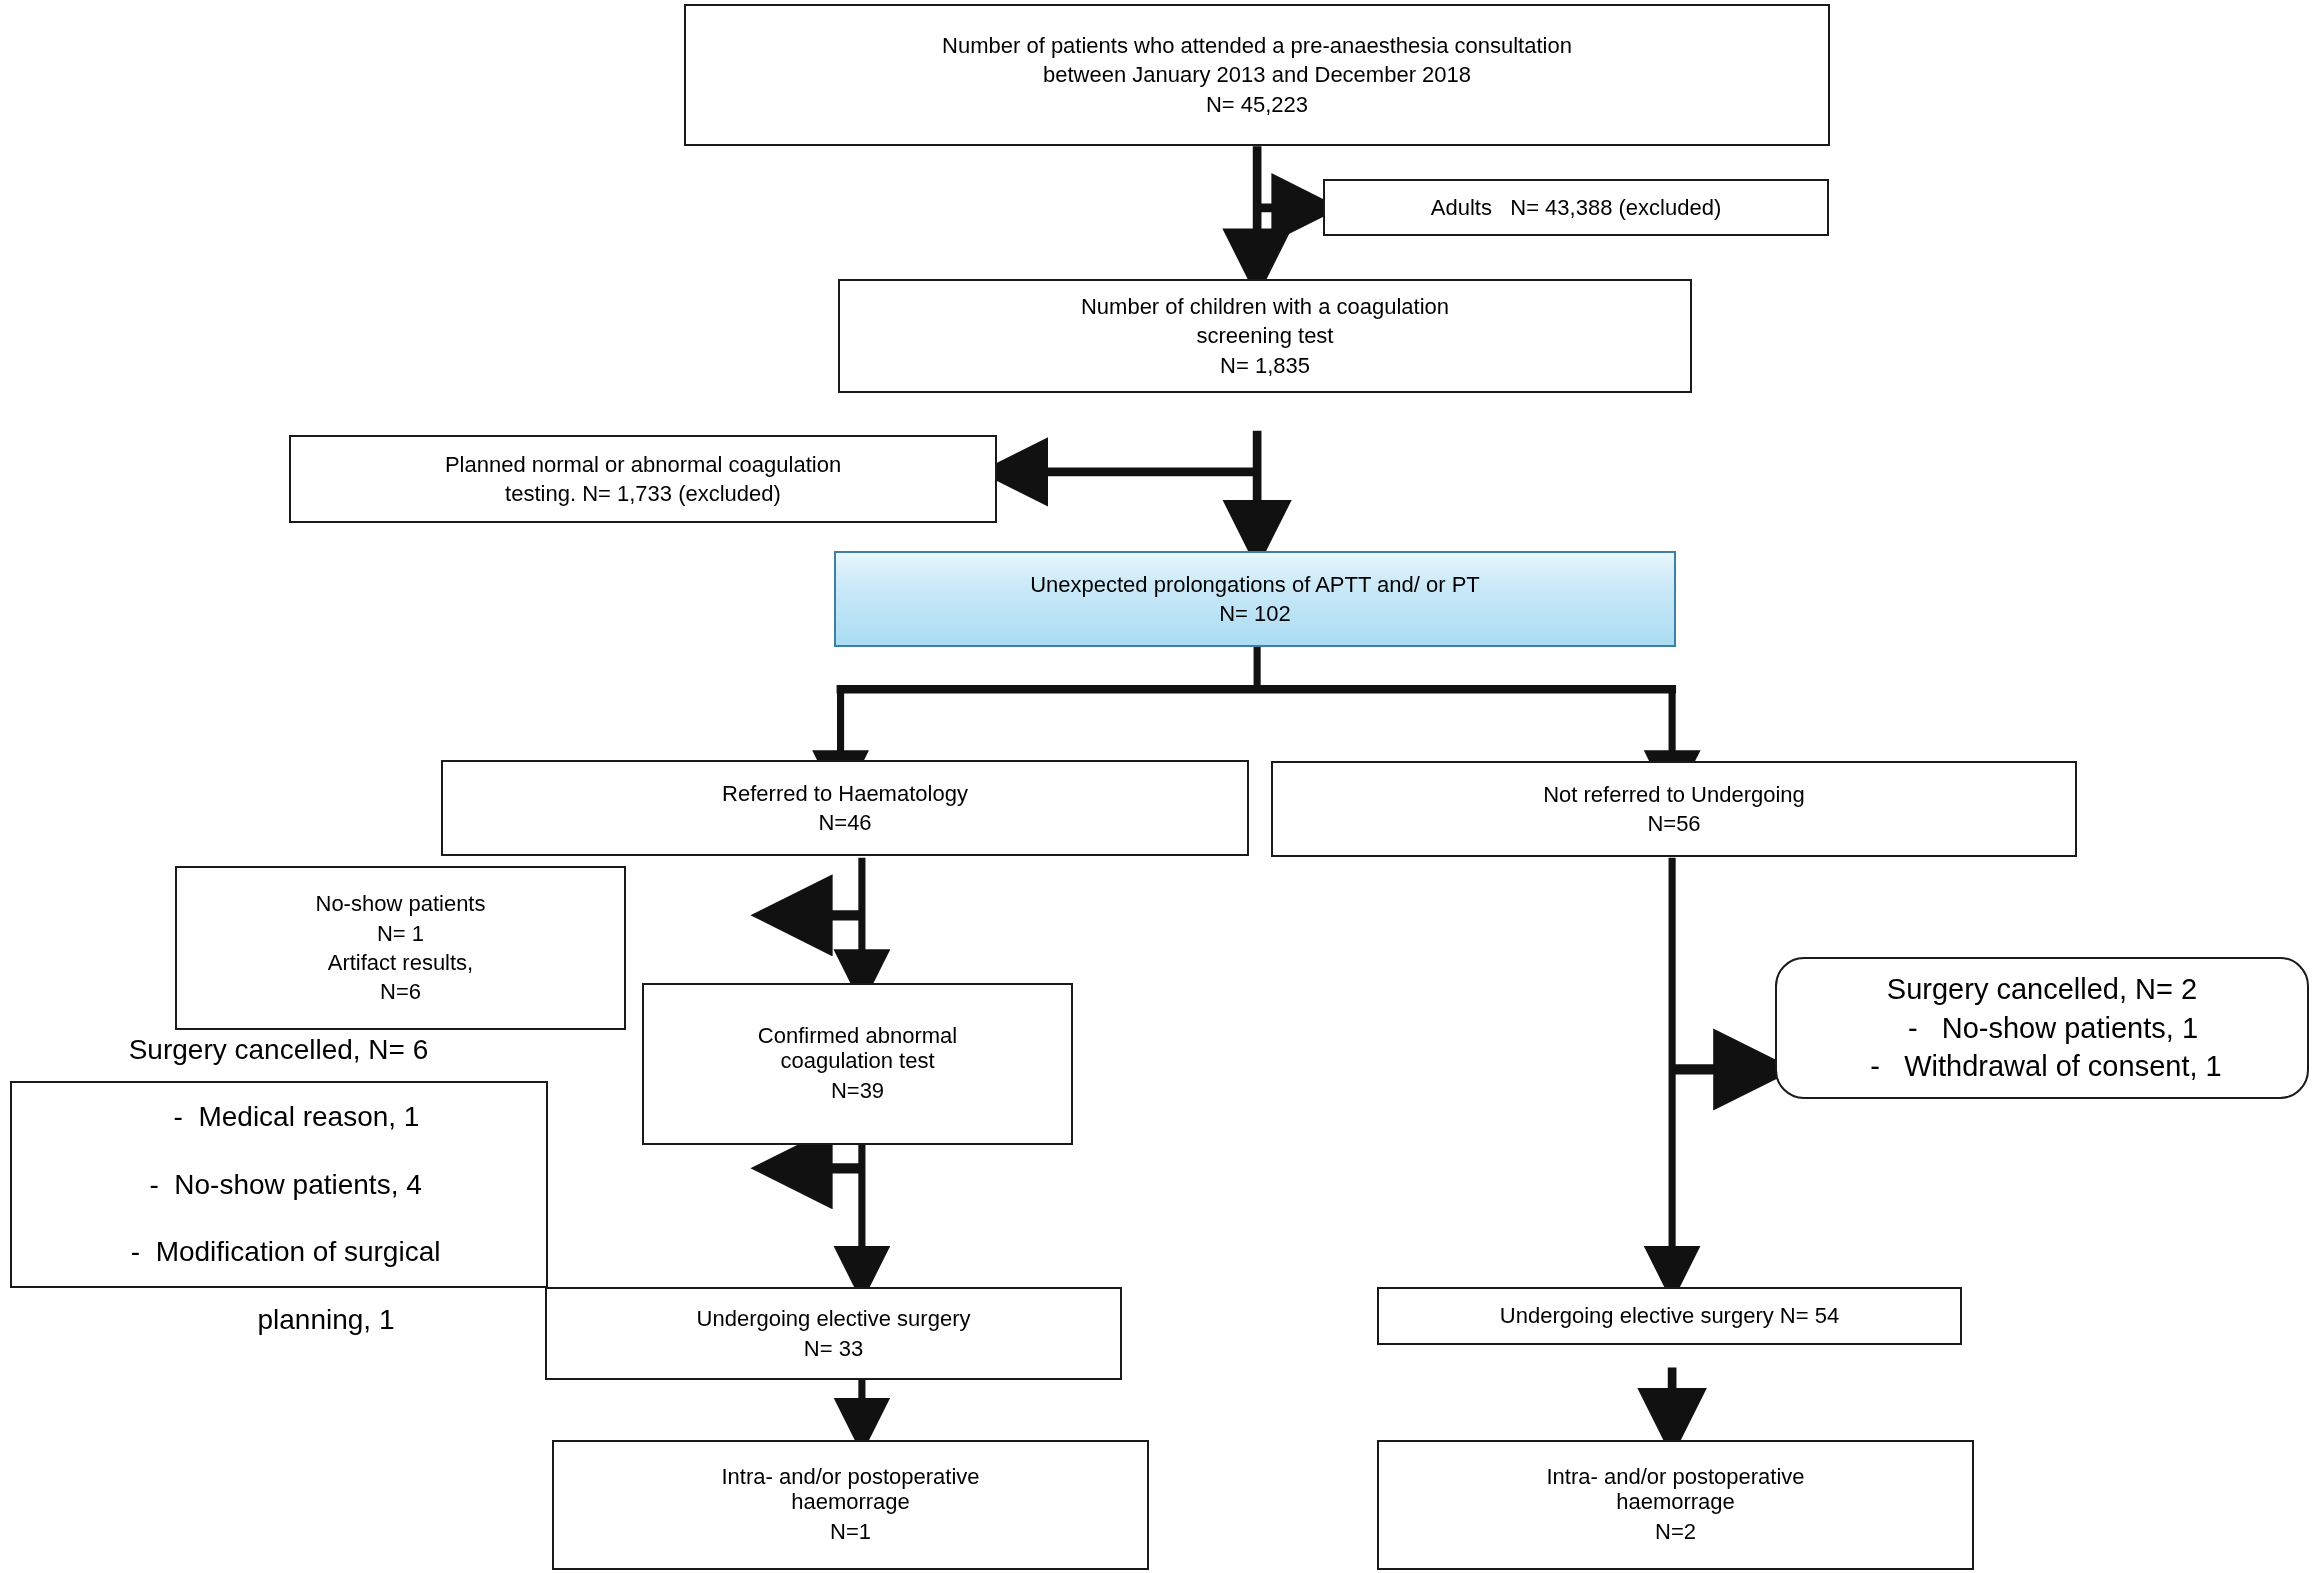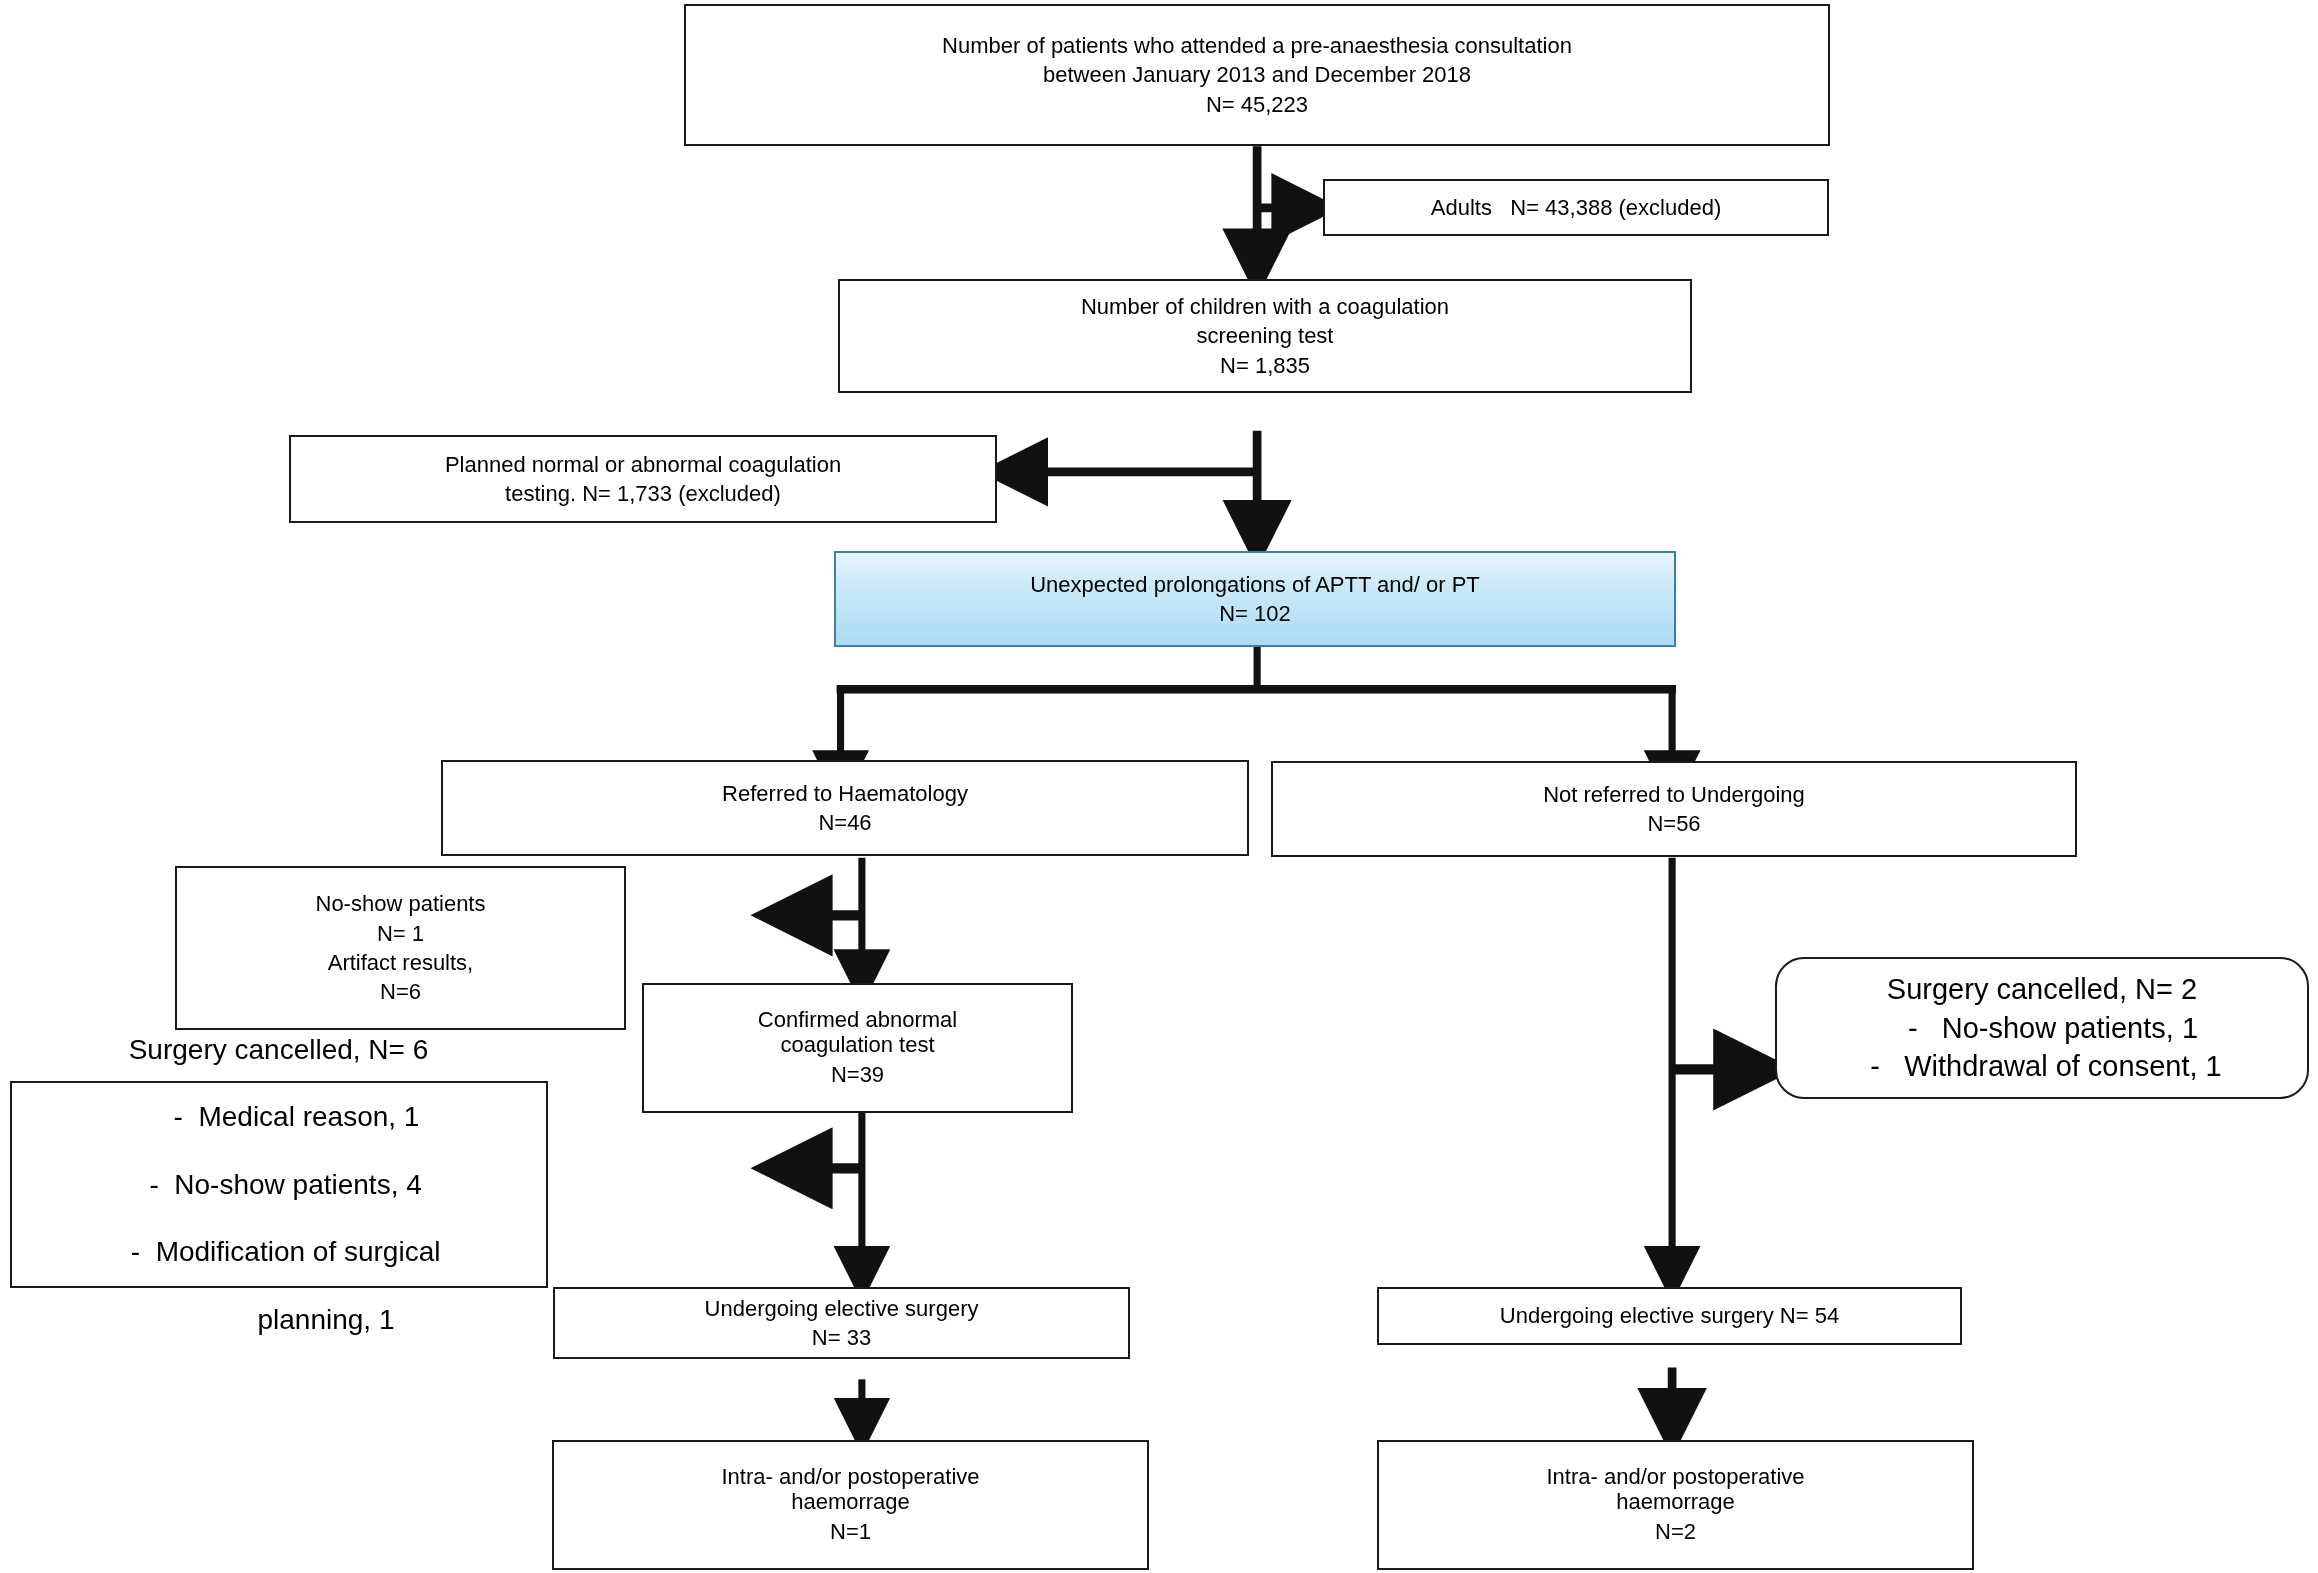--- a/index.html
+++ b/index.html
@@ -132,41 +132,41 @@
     <span class="ln">N=56</span>
   </div>
 
   <div class="node" style="left:175px; top:866px; width:451px; height:164px;">
     <span class="ln">No-show patients</span>
     <span class="ln">N= 1</span>
     <span class="ln">Artifact results,</span>
     <span class="ln">N=6</span>
   </div>
 
-  <div class="node tight" style="left:642px; top:983px; width:431px; height:130px;">
+  <div class="node tight" style="left:642px; top:983px; width:431px; height:162px;">
     <span class="ln">Confirmed abnormal</span>
     <span class="ln">coagulation test</span>
     <span class="ln gap-above">N=39</span>
   </div>
 
   <div class="node" style="left:9.5px; top:1081px; width:538px; height:207px; font-size:28px;gap:30px;">
     <span class="ln">Surgery cancelled, N= 6</span>
     <span class="bullets" style="padding-left:36px;">-  Medical reason, 1</span>
     <span class="bullets" style="padding-left:14.2px;">-  No-show patients, 4</span>
     <span class="bullets" style="padding-left:14.2px;">-  Modification of surgical</span>
     <span class="ln" style="padding-left:95px;">planning, 1</span>
   </div>
 
   <div class="node" style="left:1775px; top:957px; width:534px; height:142px; font-size:29px;border-radius:29px;">
     <span class="ln">Surgery cancelled, N= 2</span>
     <span class="bullets" style="padding-left:22px;">-   No-show patients, 1</span>
     <span class="bullets" style="padding-left:8px;">-   Withdrawal of consent, 1</span>
   </div>
 
-  <div class="node" style="left:545px; top:1287px; width:577px; height:72px;margin-left:8px;">
+  <div class="node" style="left:545px; top:1287px; width:577px; height:93px;">
     <span class="ln">Undergoing elective surgery</span>
     <span class="ln">N= 33</span>
   </div>
 
   <div class="node" style="left:1377px; top:1287px; width:585px; height:58px;">
     <span class="ln">Undergoing elective surgery N= 54</span>
   </div>
 
   <div class="node tight" style="left:552px; top:1440px; width:597px; height:130px;">
     <span class="ln">Intra- and/or postoperative</span>

